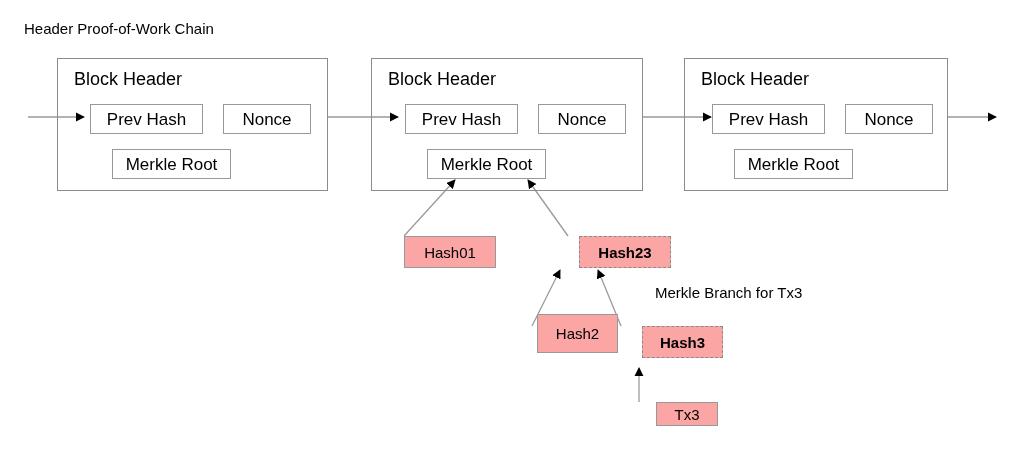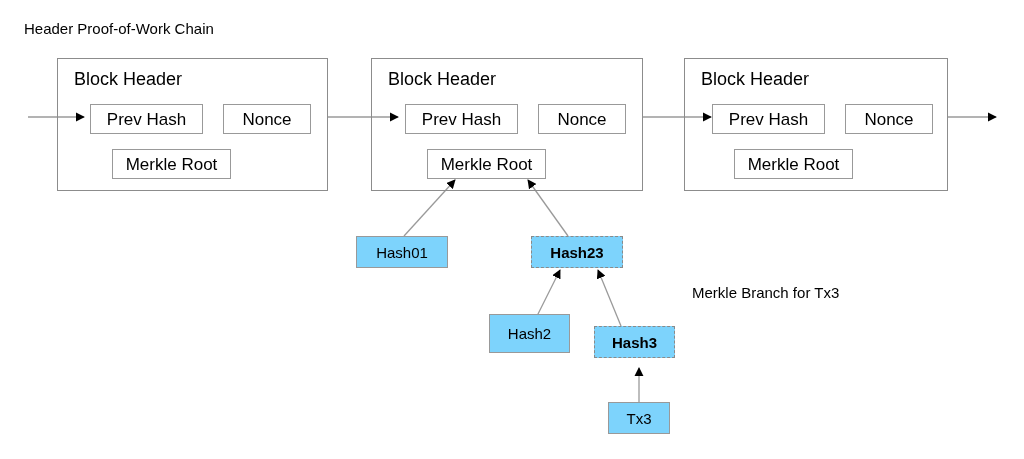--- a/index.html
+++ b/index.html
@@ -58,27 +58,28 @@
     display: flex;
     align-items: center;
     justify-content: center;
     font-size: 17px;
     line-height: 19px;
     white-space: nowrap;
   }
   .node {
     position: absolute;
     box-sizing: border-box;
-    background: #7dd3fc;
+    background: #fca5a5;
     display: flex;
     align-items: center;
     justify-content: center;
     font-size: 15px;
     line-height: 19px;
     white-space: nowrap;
+    margin-left: 48px;
   }
   .node.solid {
     border: 1px solid #999999;
   }
   .node.dashed {
     border: 1px dashed #8a8a8a;
     font-weight: bold;
   }
   .branch-note {
     position: absolute;
@@ -139,17 +140,17 @@
   </div>
 
   <div class="node solid" style="left:356px; top:236px; width:92px; height:32px;">Hash01</div>
 
   <div class="node dashed" style="left:531px; top:236px; width:92px; height:32px;">Hash23</div>
 
   <div class="node solid" style="left:489px; top:314px; width:81px; height:39px;">Hash2</div>
 
   <div class="node dashed" style="left:594px; top:326px; width:81px; height:32px;">Hash3</div>
 
-  <div class="node solid" style="left:608px; top:402px; width:62px; height:32px;">Tx3</div>
+  <div class="node solid" style="left:608px; top:402px; width:62px; height:24px;">Tx3</div>
 
-  <div class="branch-note" style="left:692px; top:283px;">Merkle Branch for Tx3</div>
+  <div class="branch-note" style="left:655px; top:283px;">Merkle Branch for Tx3</div>
 
 </div>
 
 </body></html>

